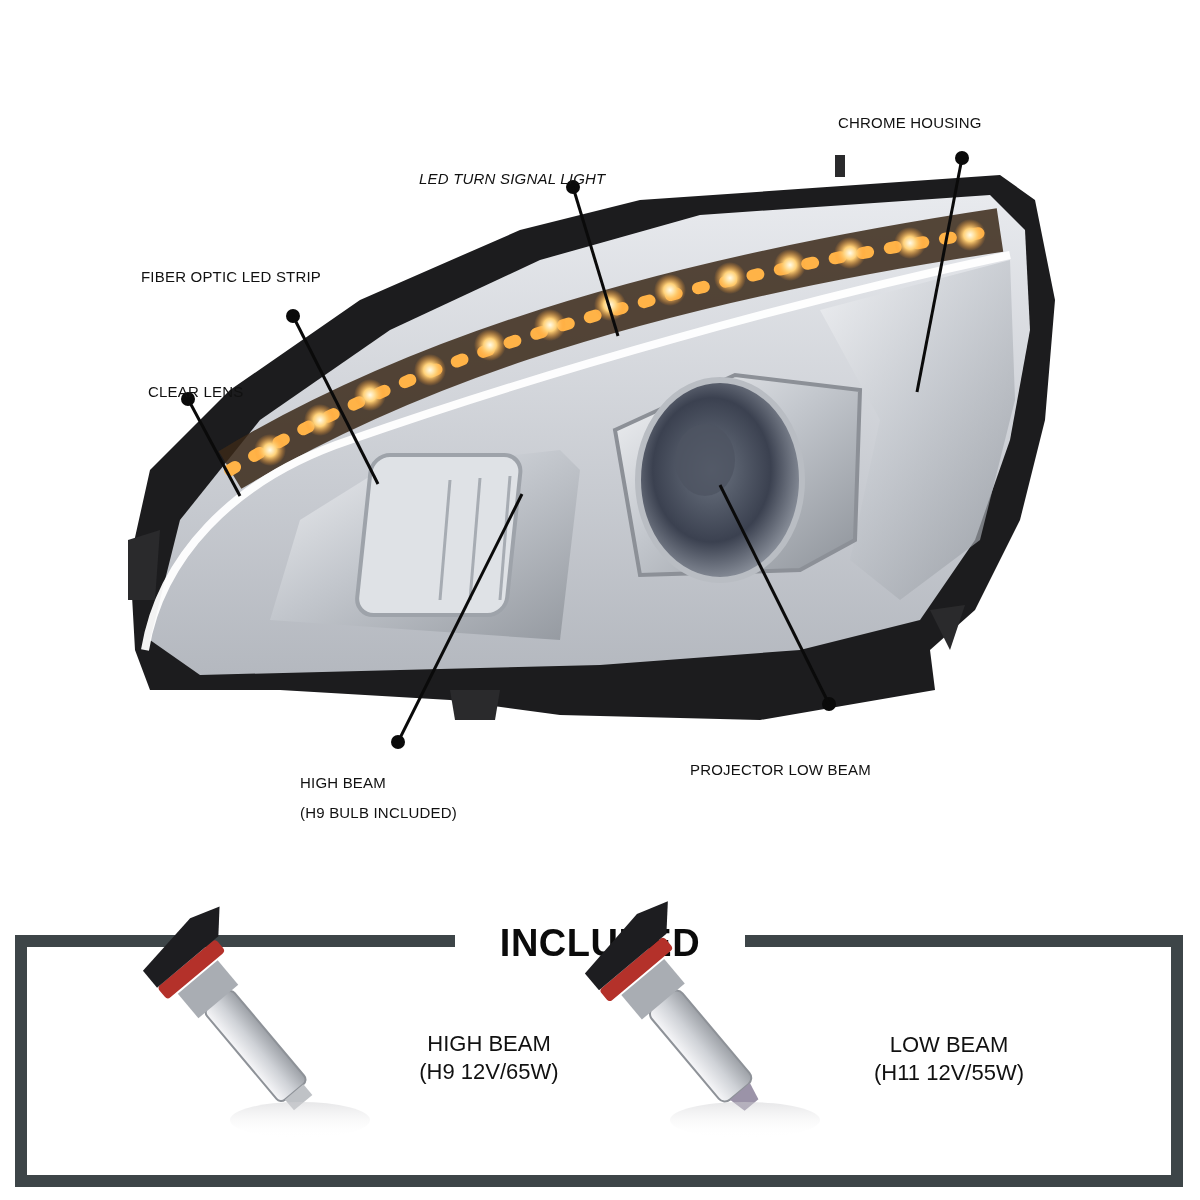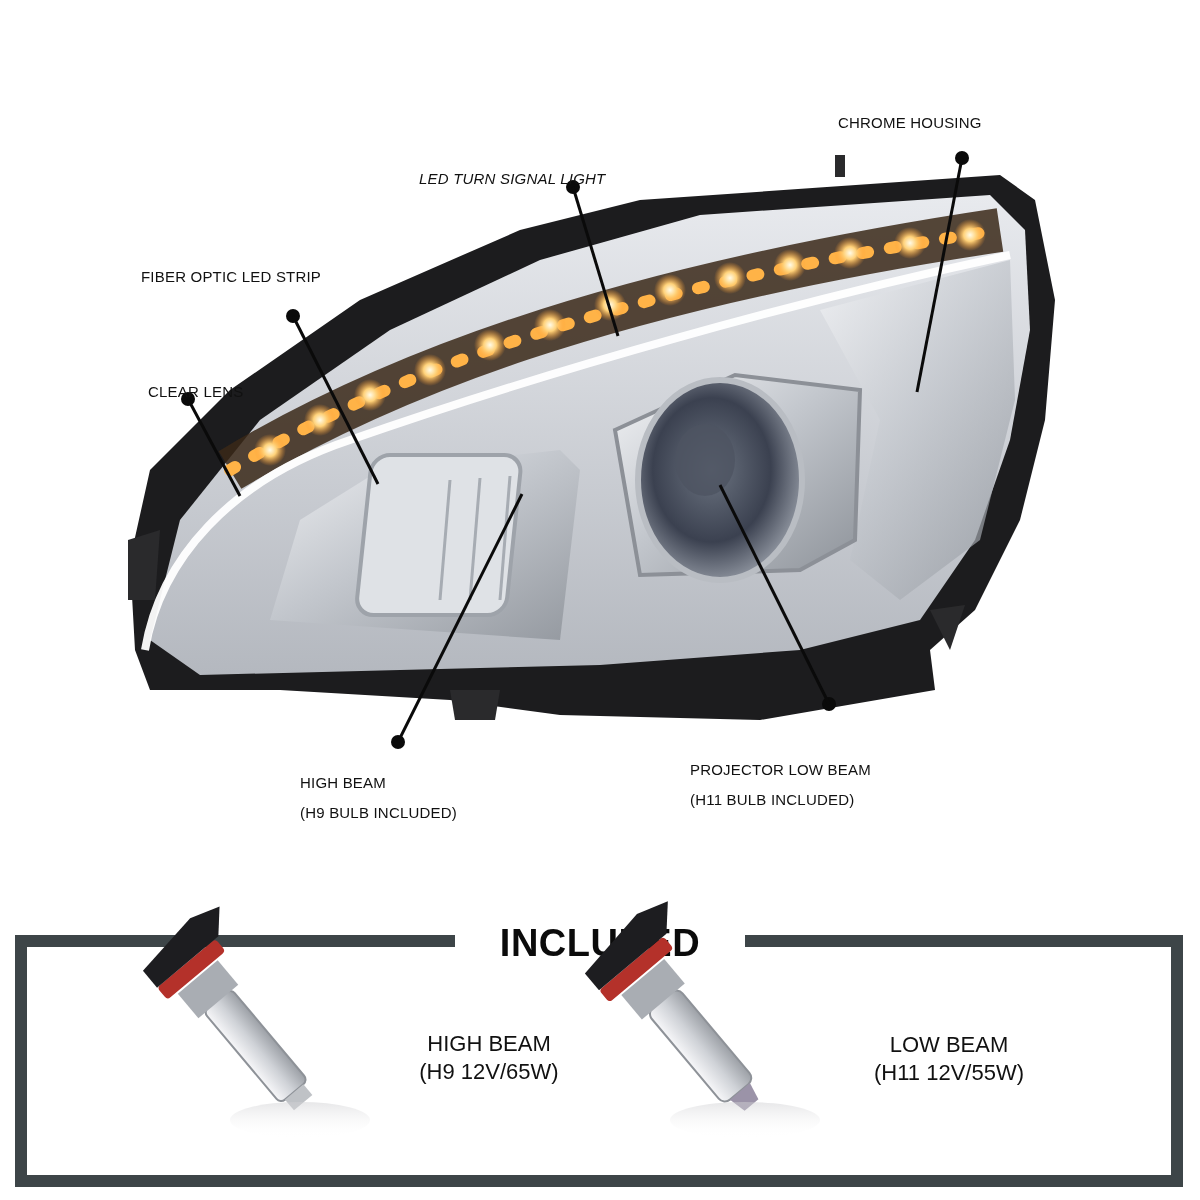--- a/index.html
+++ b/index.html
@@ -167,21 +167,20 @@
 <div class="label" style="left:141px; top:268px;">FIBER OPTIC LED STRIP</div>
 <div class="label" style="left:105px; top:383px;margin-left:43px;">CLEAR LENS</div>
 
 <div class="label two-line" style="left:300px; top:768px; line-height:30px;">
   <span>HIGH BEAM</span>
   <span>(H9 BULB INCLUDED)</span>
 </div>
 
 <div class="label two-line" style="left:690px; top:755px; line-height:30px;">
   <span>PROJECTOR LOW BEAM</span>
-  <span>(H11 BULB INCLUDED)</span>
 </div>
 
 <div class="included-box"></div>
 <div class="included-title-wrap">
   <div class="included-title">INCLUDED</div>
 </div>
 
 <svg class="art" width="1200" height="1200" viewBox="0 0 1200 1200" style="pointer-events:none;">
   <defs>
     <linearGradient id="glassGrad" x1="0" y1="0" x2="1" y2="0">

